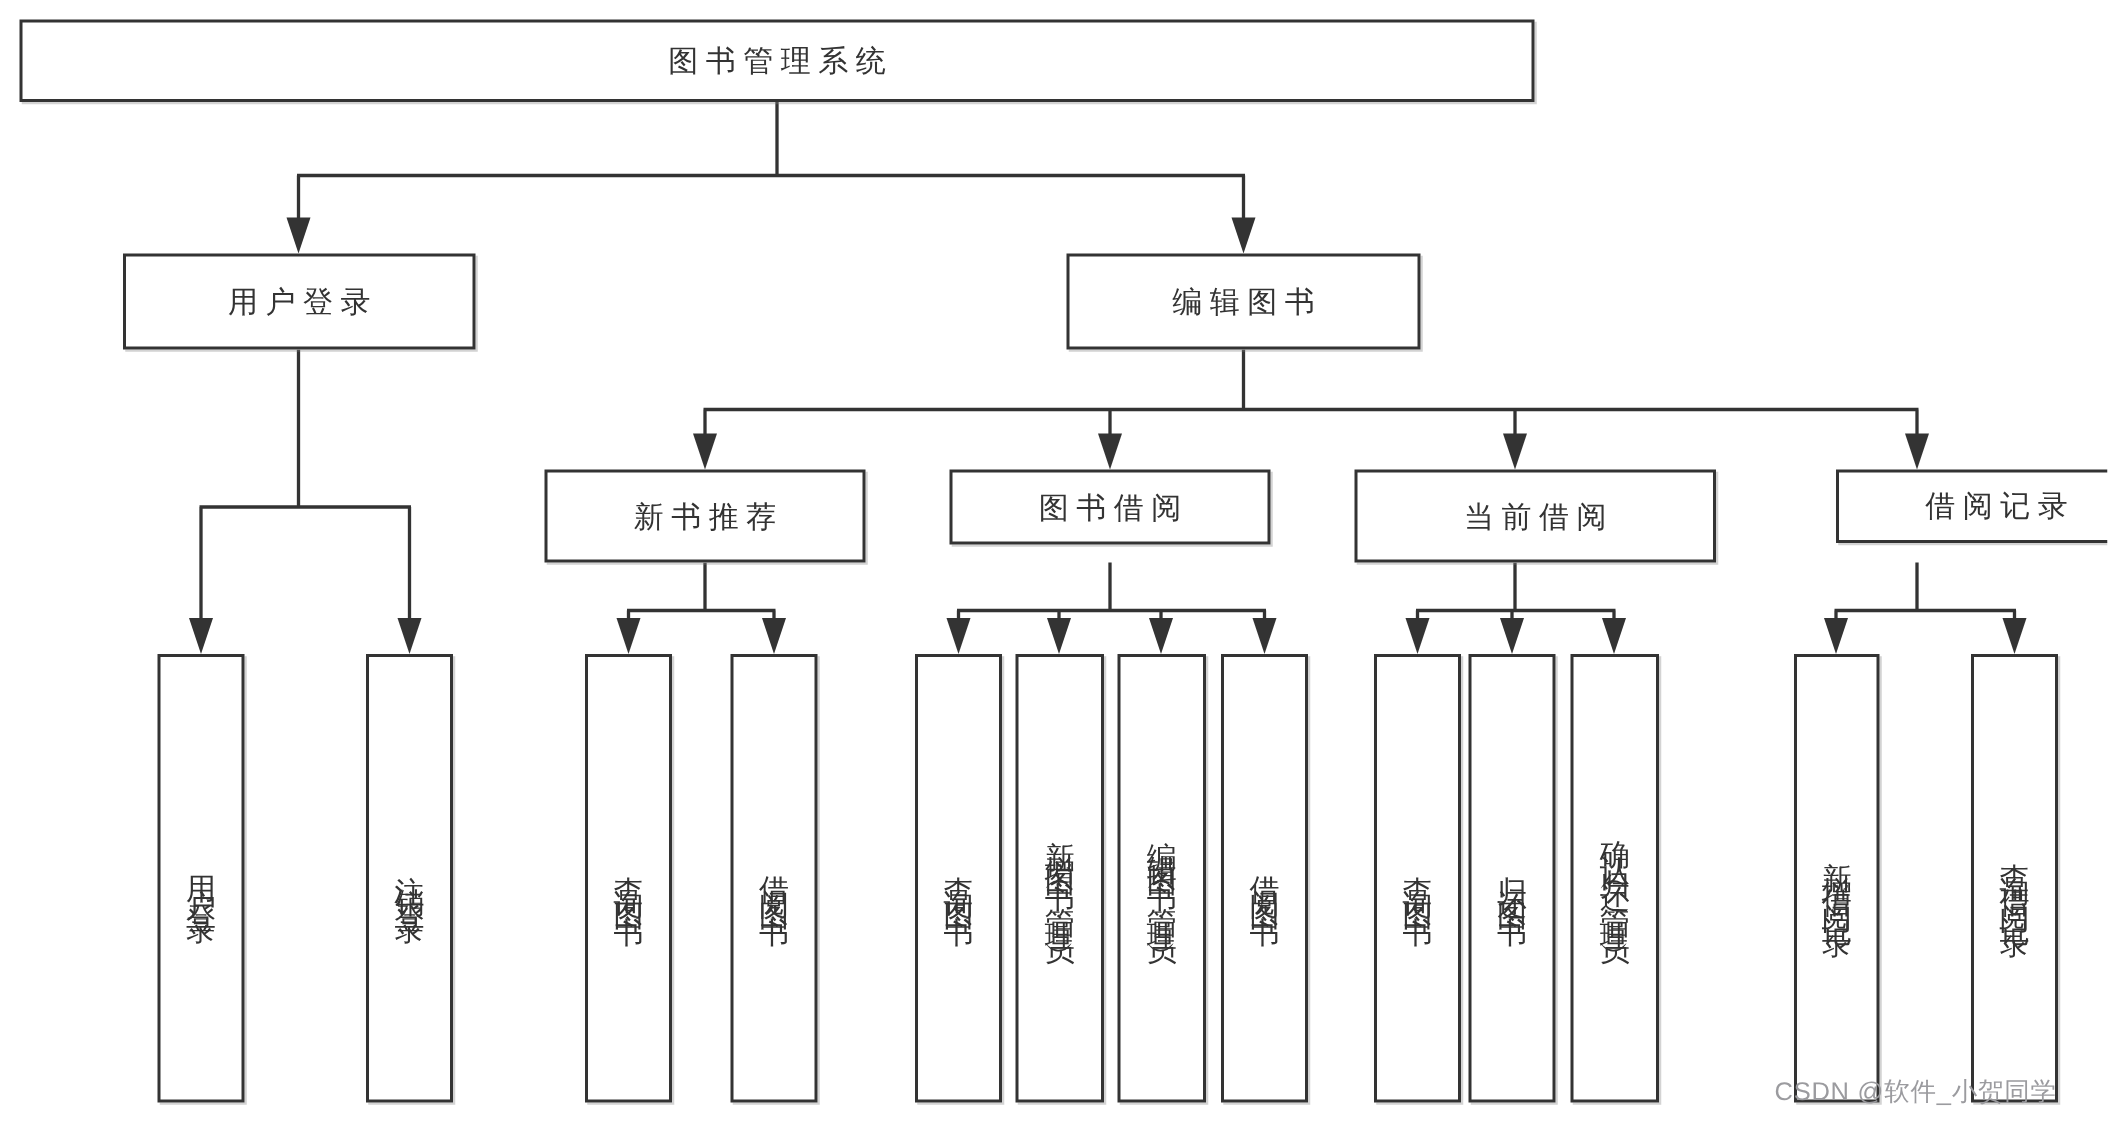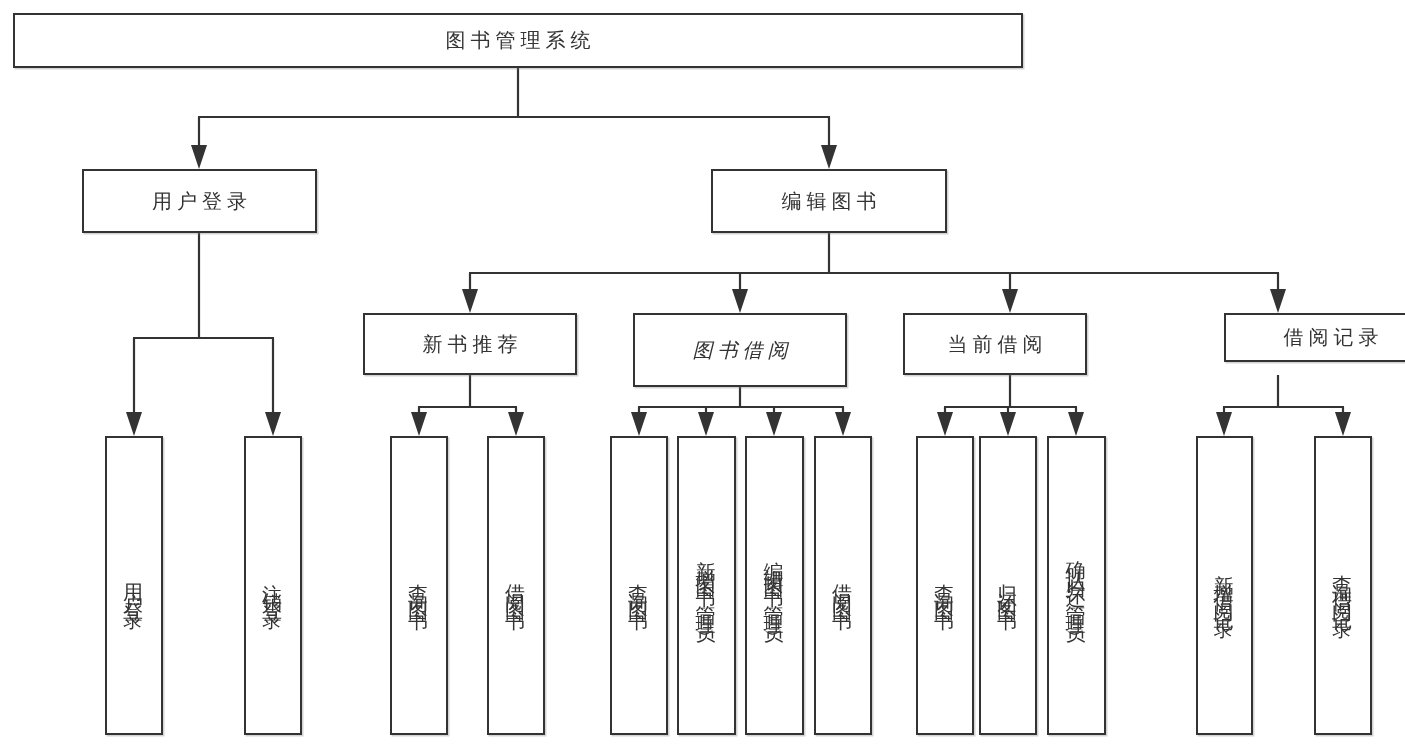--- a/index.html
+++ b/index.html
@@ -106,24 +106,24 @@
   <div class="node" style="left:82px; top:169px; width:235px; height:64px;">
     <span>用户登录</span>
   </div>
   <div class="node" style="left:711px; top:169px; width:236px; height:64px;">
     <span>编辑图书</span>
   </div>
 
   <div class="node" style="left:363px; top:313px; width:214px; height:62px;text-align:center;">
     <span>新书推荐</span>
   </div>
-  <div class="node" style="left:633px; top:313px; width:214px; height:74px;font-style:italic;">
+  <div class="node" style="left:633px; top:313px; width:214px; height:50px;">
     <span>图书借阅</span>
   </div>
-  <div class="node" style="left:903px; top:313px; width:184px; height:62px;">
+  <div class="node" style="left:903px; top:313px; width:241px; height:62px;">
     <span>当前借阅</span>
   </div>
   <div class="node" style="left:1224px; top:313px; width:214px; height:49px;">
     <span>借阅记录</span>
   </div>
 
   <div class="node leaf" style="left:105px; top:436px; width:58px; height:299px;">
     <span>用户登录</span>
   </div>
   <div class="node leaf" style="left:244px; top:436px; width:58px; height:299px;">
@@ -160,14 +160,15 @@
     <span>确认归还（管理员）</span>
   </div>
 
   <div class="node leaf" style="left:1196px; top:436px; width:57px; height:299px;">
     <span>新增借阅记录</span>
   </div>
   <div class="node leaf" style="left:1314px; top:436px; width:58px; height:299px;">
     <span>查询借阅记录</span>
   </div>
 
+  <div class="watermark">CSDN @软件_小贺同学</div>
 
 </div>
 
 </body></html>

